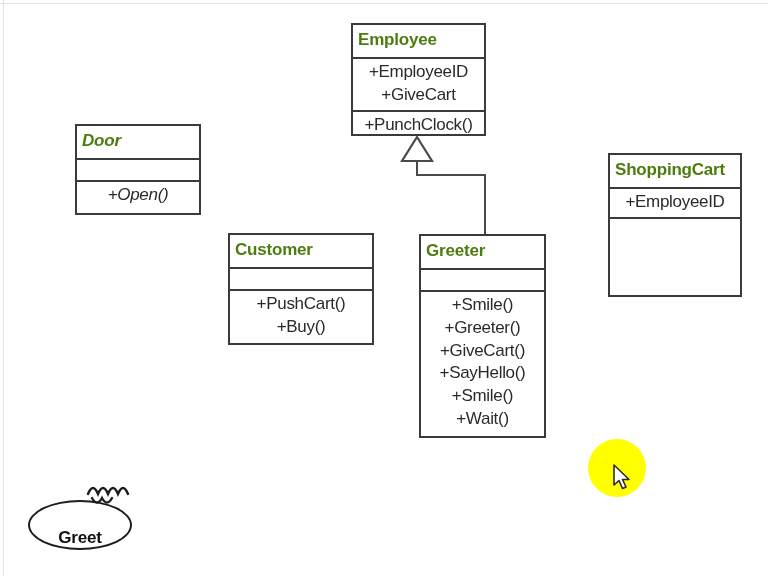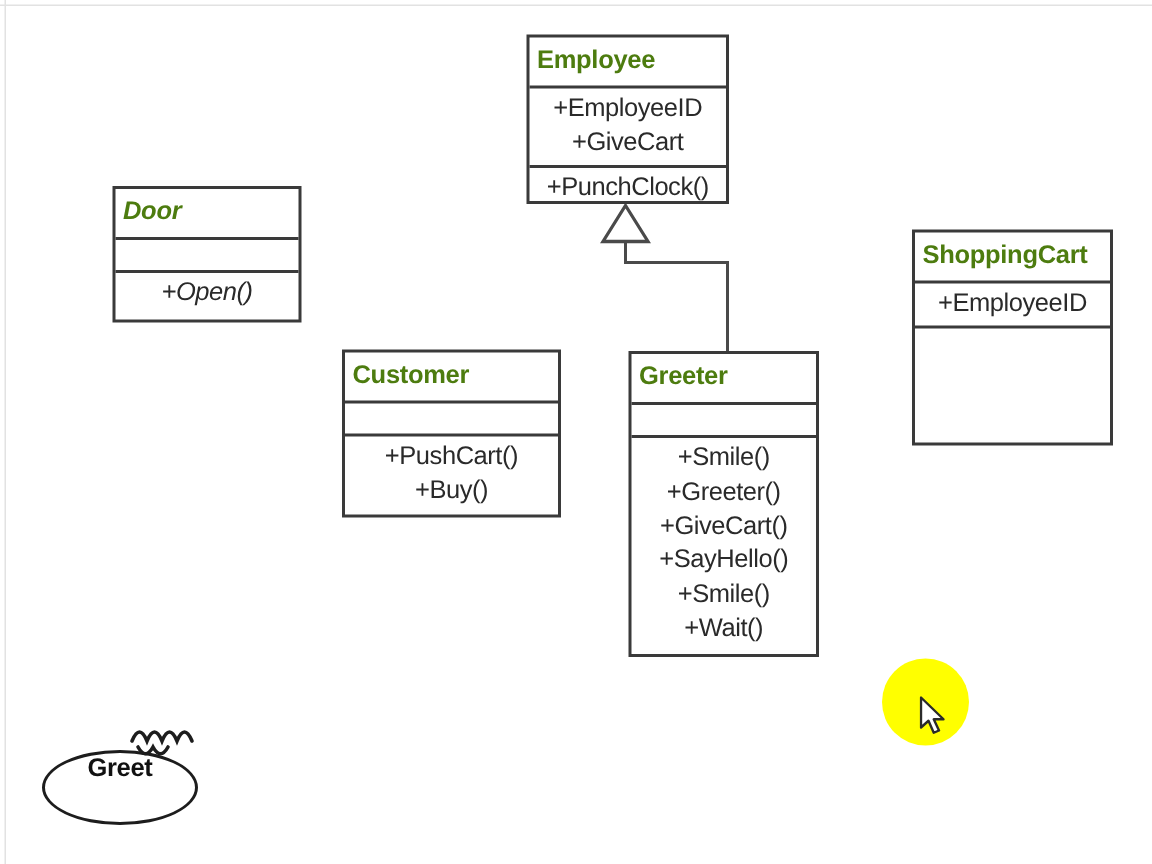--- a/index.html
+++ b/index.html
@@ -77,21 +77,21 @@
   }
 
   
   .usecase {
     position: absolute;
     box-sizing: border-box;
     border: 2px solid #1d1d1d;
     border-radius: 50%;
     background: #ffffff;
     display: flex;
-    align-items: flex-start;
+    align-items: flex-end;
     justify-content: center;
   }
   .usecase-label {
     font-size: 17px;
     font-weight: bold;
     color: #111111;
     letter-spacing: -0.2px;
   }
   .squiggle {
     position: absolute;

